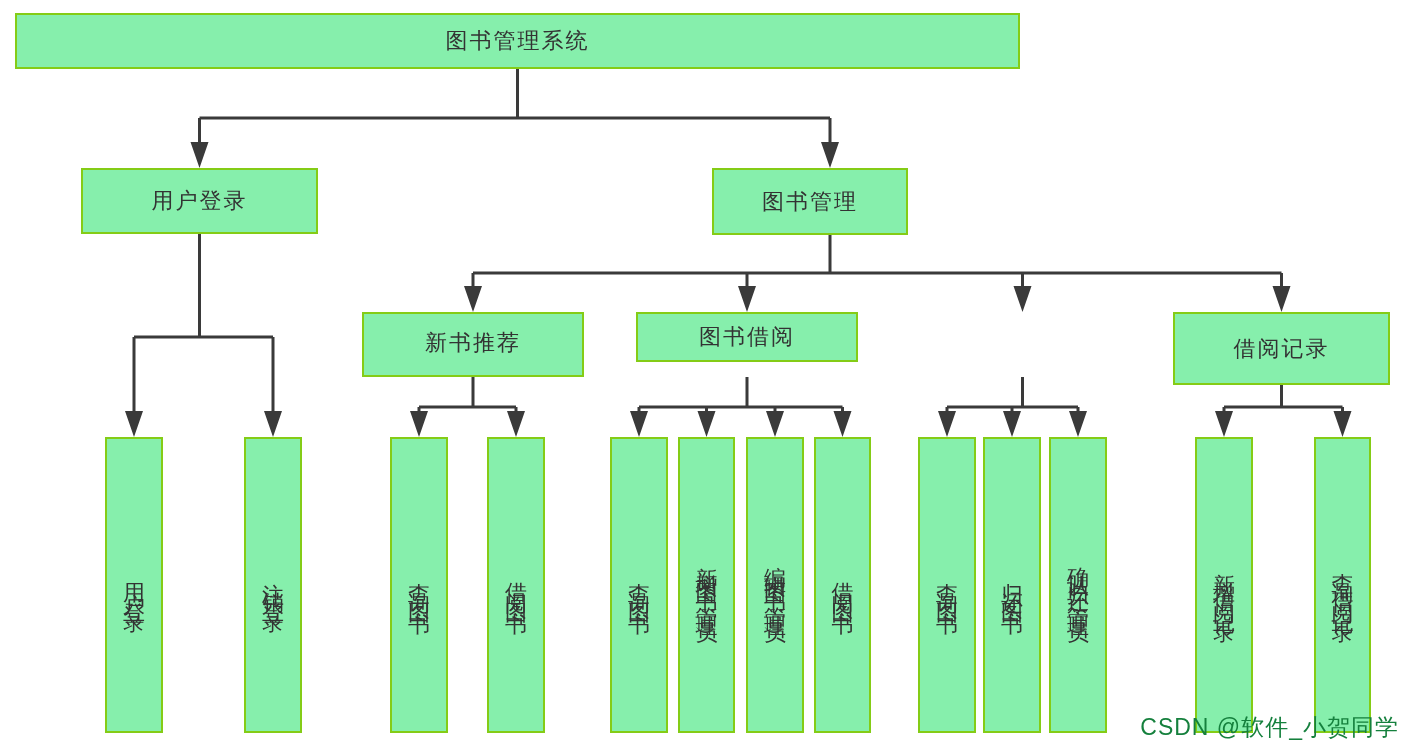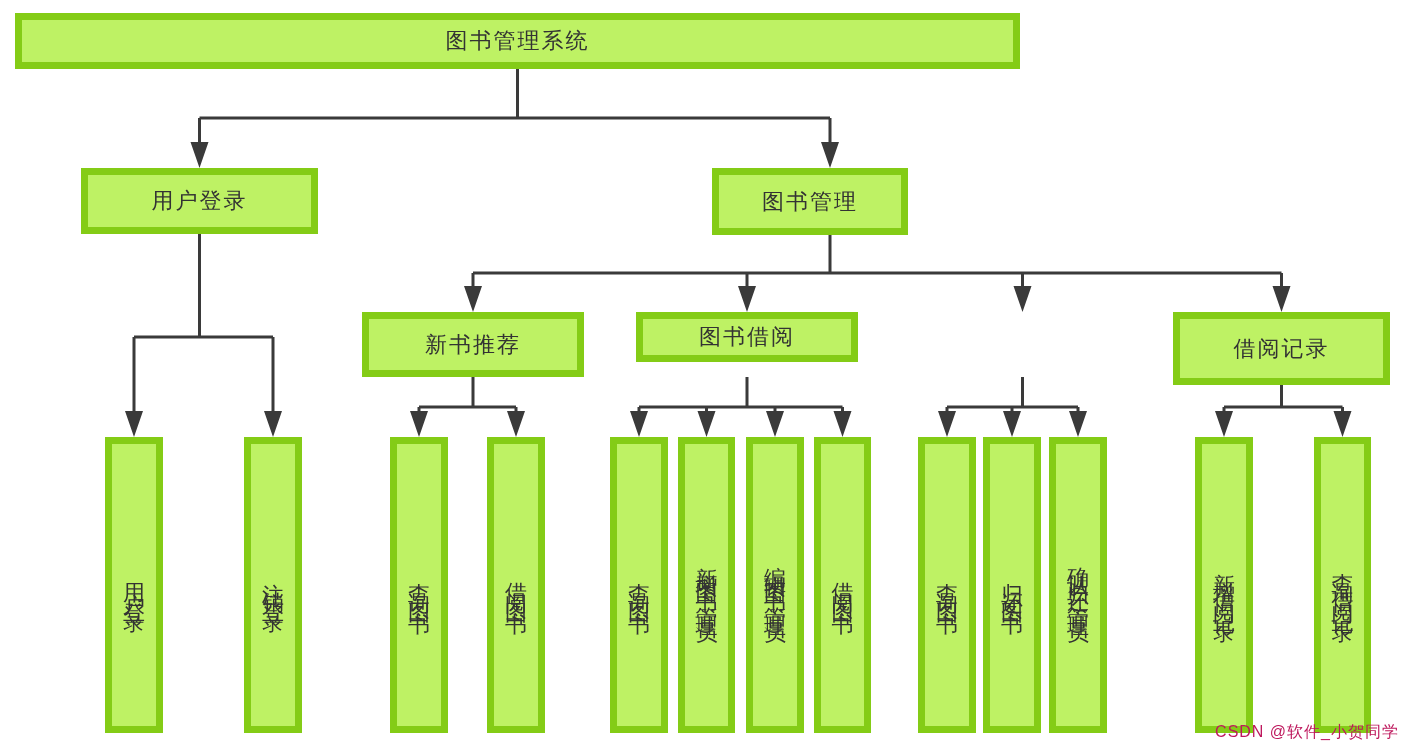--- a/index.html
+++ b/index.html
@@ -17,22 +17,22 @@
   }
   svg.connectors {
     position: absolute;
     left: 0; top: 0;
     width: 1405px;
     height: 747px;
   }
   .box {
     position: absolute;
     box-sizing: border-box;
-    border: 7px solid #84cc16;
-    background: #bef264;
+    border: 2px solid #84cc16;
+    background: #86efac;
     display: flex;
     align-items: center;
     justify-content: center;
     color: #333333;
     font-size: 22px;
     letter-spacing: 2px;
     line-height: 1;
     text-align: center;
   }
   .vtext {
@@ -40,22 +40,22 @@
     text-orientation: mixed;
     letter-spacing: 10px;
     font-size: 22px;
     color: #333333;
     line-height: 1;
   }
   .watermark {
     position: absolute;
     right: 6px;
     bottom: 4px;
-    font-size: 16px;
-    color: #be185d;
+    font-size: 23px;
+    color: #15803d;
     letter-spacing: 1px;
     z-index: 10;
     white-space: nowrap;
   }
 </style>
 </head>
 <body>
 
 <div class="stage">
 
@@ -116,21 +116,21 @@
       M1069 411 h18 L1078 437 z
       M1215 411 h18 L1224 437 z
       M1333.5 411 h18 L1342.5 437 z"></path>
   </svg>
 
   <div class="box" style="left:15px; top:13px; width:1005px; height:56px;">图书管理系统</div>
 
   <div class="box" style="left:81px; top:168px; width:237px; height:66px;">用户登录</div>
   <div class="box" style="left:712px; top:168px; width:196px; height:67px;">图书管理</div>
 
-  <div class="box" style="left:362px; top:312px; width:222px; height:65px;">新书推荐</div>
+  <div class="box" style="left:362px; top:312px; width:222px; height:65px;font-family:Liberation Mono, monospace;">新书推荐</div>
   <div class="box" style="left:636px; top:312px; width:222px; height:50px;">图书借阅</div>
   <div class="box" style="left:1173px; top:312px; width:217px; height:73px;">借阅记录</div>
 
   <div class="box" style="left:105px; top:437px; width:58px; height:296px;">
     <span class="vtext">用户登录</span>
   </div>
   <div class="box" style="left:244px; top:437px; width:58px; height:296px;">
     <span class="vtext">注销登录</span>
   </div>
 

